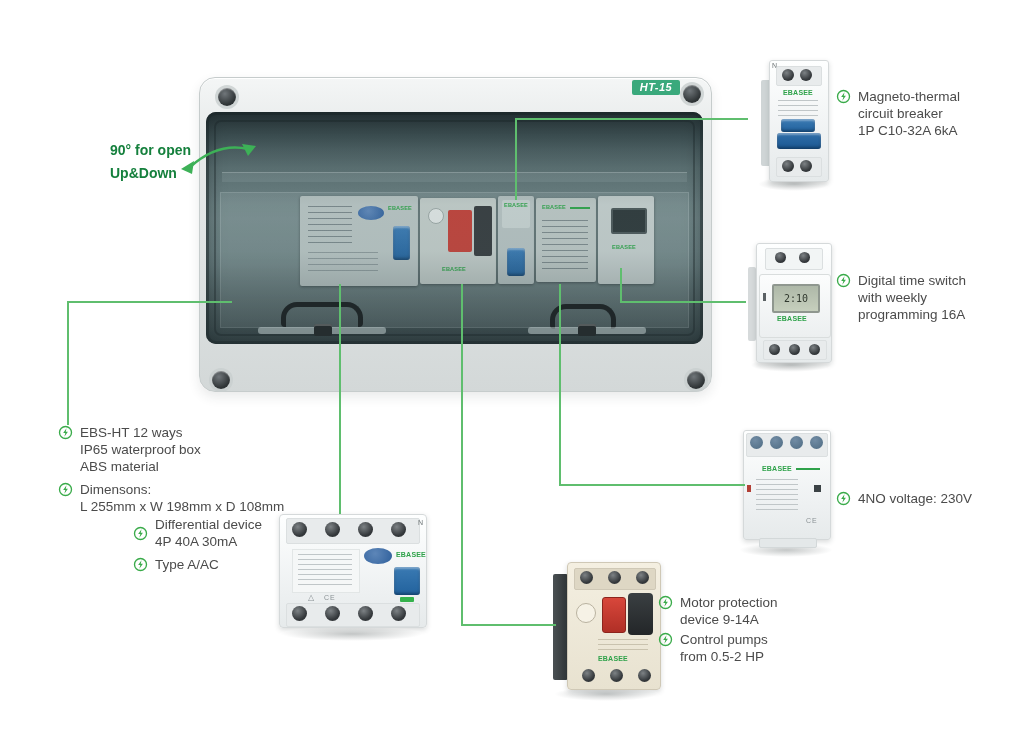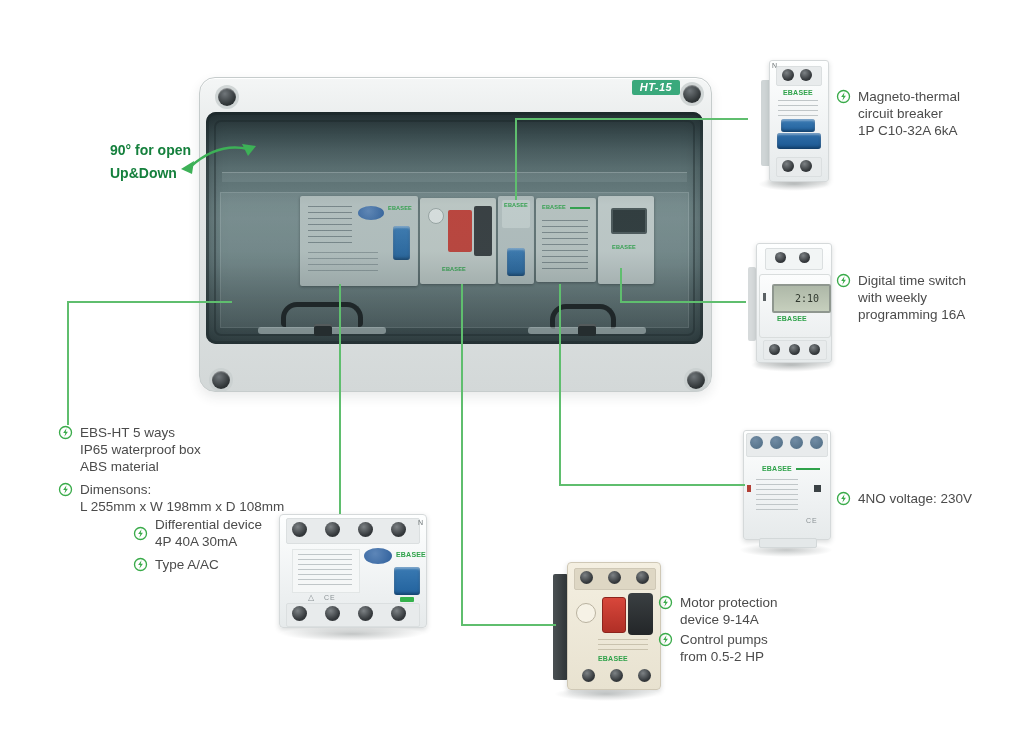--- a/index.html
+++ b/index.html
@@ -160,21 +160,21 @@
 
   <div class="photo" style="left:746px;top:241px;width:90px;height:124px;">
     <div class="p-shadow"></div>
     <div class="abs" style="left:2px;top:26px;width:8px;height:74px;background:#d6dadb;border-radius:2px;"></div>
     <div class="pbody" style="left:10px;top:2px;width:74px;height:118px;">
       <div class="recess" style="left:8px;top:4px;width:56px;height:20px;background:#f2f5f5;"></div>
       <div class="scr" style="left:18px;top:8px;width:11px;height:11px;"></div>
       <div class="scr" style="left:42px;top:8px;width:11px;height:11px;"></div>
       <div class="abs" style="left:2px;top:30px;width:70px;height:62px;background:linear-gradient(180deg,#fcfdfd,#eceff0);border:1px solid #d9dddd;border-radius:3px;">
         <div class="abs" style="left:12px;top:9px;width:44px;height:25px;background:linear-gradient(180deg,#aeb8a8,#c6cfbd);border:2px solid #8f978f;border-radius:2px;
-             font-family:'DejaVu Sans Mono',monospace;font-size:10px;color:#30382e;text-align:center;line-height:25px;padding-left:11px;">2:10</div>
+             font-family:'DejaVu Sans Mono',monospace;font-size:10px;color:#30382e;text-align:center;line-height:25px;">2:10</div>
         <div class="abs" style="left:3px;top:18px;width:3px;height:8px;background:#5b6164;"></div>
         <div class="brand" style="left:17px;top:40px;">EBASEE</div>
       </div>
       <div class="recess" style="left:6px;top:96px;width:62px;height:18px;"></div>
       <div class="scr" style="left:12px;top:100px;width:11px;height:11px;"></div>
       <div class="scr" style="left:32px;top:100px;width:11px;height:11px;"></div>
       <div class="scr" style="left:52px;top:100px;width:11px;height:11px;"></div>
     </div>
   </div>
 
@@ -275,21 +275,21 @@
       <div>4NO voltage: 230V</div>
     </div>
   </div>
 
   <div class="callout" style="left:58px;top:424px;">
     <svg class="bolt" viewBox="0 0 18 18">
       <circle cx="9" cy="9" r="7.2" fill="none" stroke="#3aab4a" stroke-width="1.6"></circle>
       <path d="M10.2 3.8 L6.2 9.6 H8.8 L7.6 14.2 L11.9 8.2 H9.3 Z" fill="#3aab4a"></path>
     </svg>
     <div class="clines">
-      <div>EBS-HT 5 ways</div>
+      <div>EBS-HT 12 ways</div>
       <div>IP65 waterproof box</div>
       <div>ABS material</div>
     </div>
   </div>
 
   <div class="callout" style="left:58px;top:481px;">
     <svg class="bolt" viewBox="0 0 18 18">
       <circle cx="9" cy="9" r="7.2" fill="none" stroke="#3aab4a" stroke-width="1.6"></circle>
       <path d="M10.2 3.8 L6.2 9.6 H8.8 L7.6 14.2 L11.9 8.2 H9.3 Z" fill="#3aab4a"></path>
     </svg>

